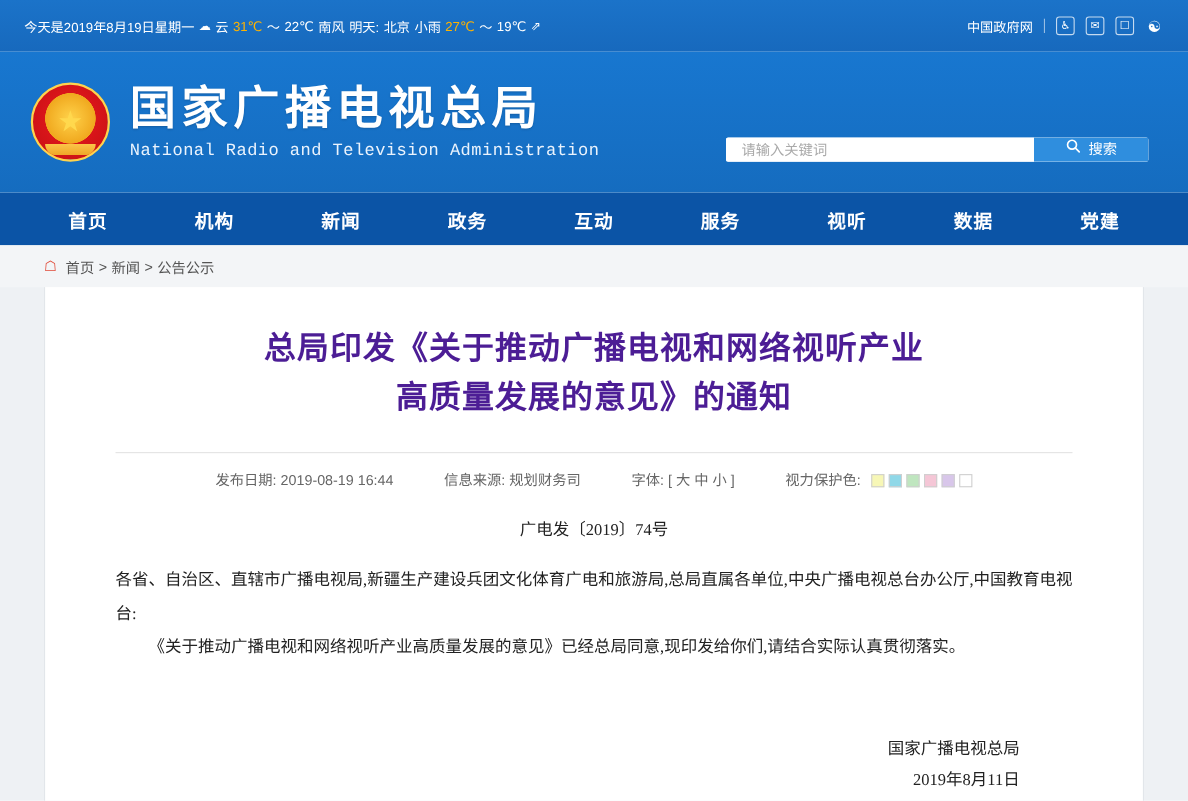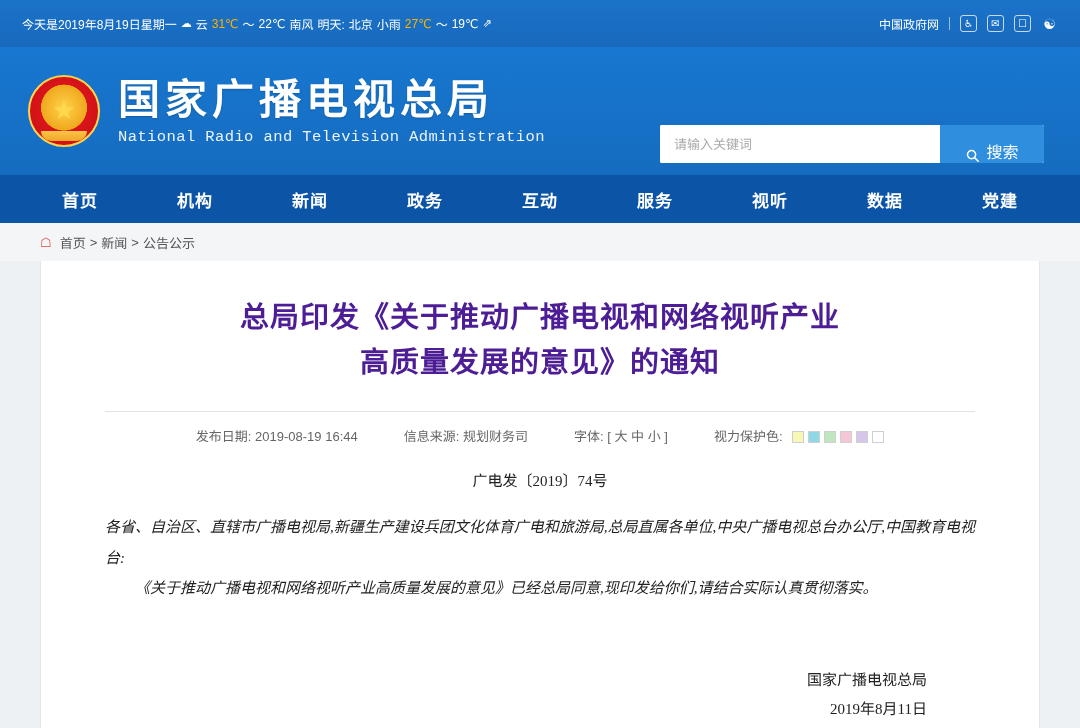--- a/index.html
+++ b/index.html
@@ -91,43 +91,43 @@
     color: #eaf3fd;
     font-family: Liberation Mono, monospace;
   }
 
   
   .search {
     position: absolute;
     right: 36px;
     top: 78px;
     display: flex;
-    height: 38px;
+    height: 22px;
     width: 384px;
     background: #fff;
     border-radius: 2px;
     overflow: hidden;
   }
   .search input {
     flex: 1;
     border: none;
     outline: none;
     padding: 0 14px;
     font-size: 13px;
     color: #333;
     font-family: "Liberation Sans", sans-serif;
   }
   .search input::placeholder { color: #aaa; }
   .search .btn {
     width: 104px;
     background: #2f8ede;
     color: #fff;
-    font-size: 16px;
-    display: flex;
-    align-items: flex-end;
+    font-size: 13px;
+    display: flex;
+    align-items: flex-start;
     justify-content: center;
     gap: 6px;
     cursor: pointer;
     border: none;
     font-family: "Liberation Sans", sans-serif;
   }
   .search .btn svg { width: 15px; height: 15px; }
 
   
   .nav {
@@ -210,21 +210,20 @@
     margin-top: 24px;
     font-family: "Liberation Serif","DejaVu Serif",serif;
   }
   .body-text {
     font-size: 15px;
     line-height: 2.05;
     color: #222;
     margin-top: 22px;
     padding: 0 10px;
     font-family: "Liberation Serif","DejaVu Serif",serif;
-    font-style: italic;
   }
   .body-text p.indent { text-indent: 2em; }
   .sign {
     margin-top: 62px;
     text-align: right;
     padding-right: 58px;
     font-size: 15px;
     line-height: 1.95;
     color: #222;
     font-family: "Liberation Serif","DejaVu Serif",serif;

